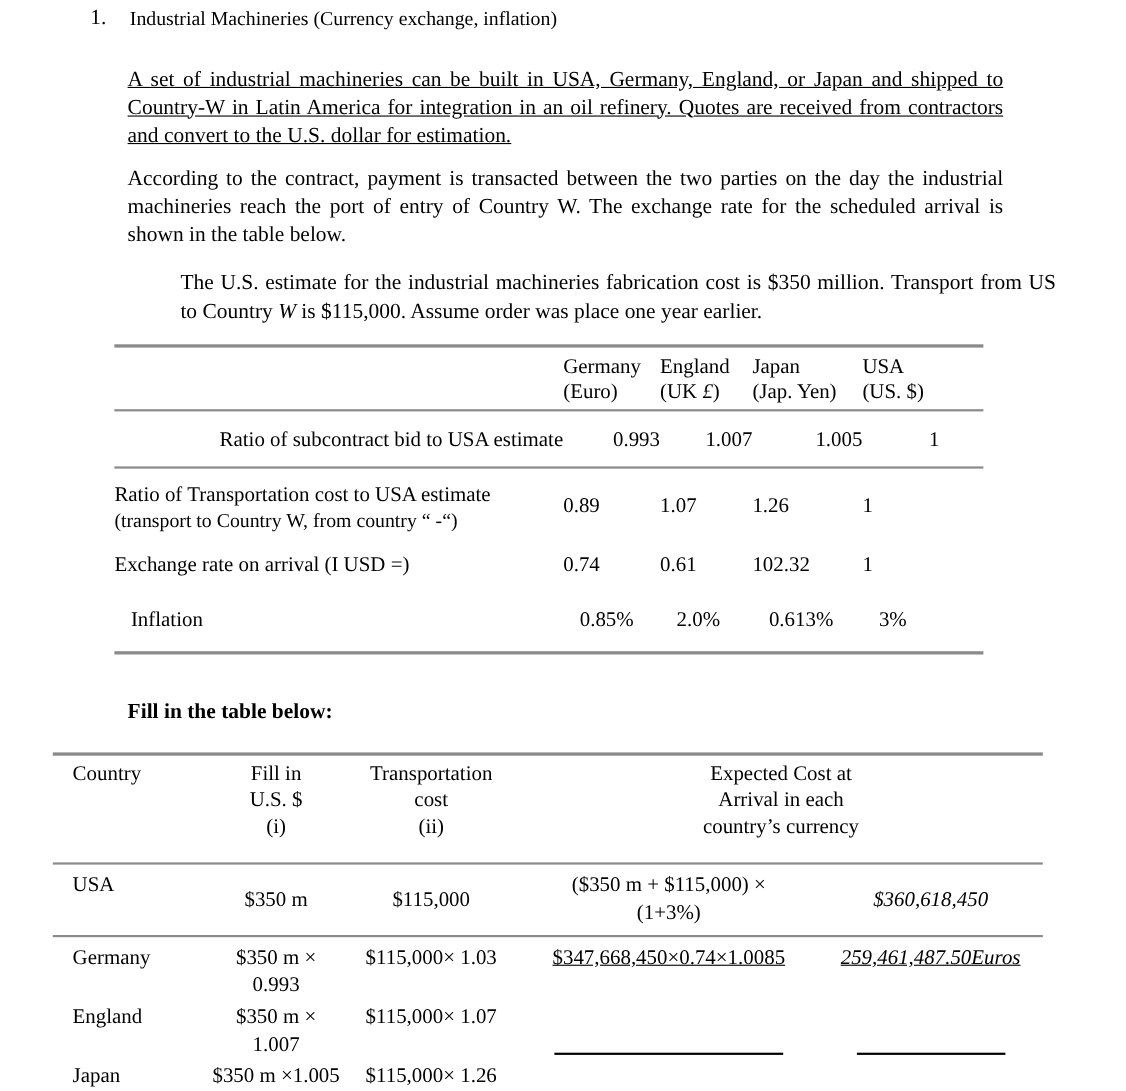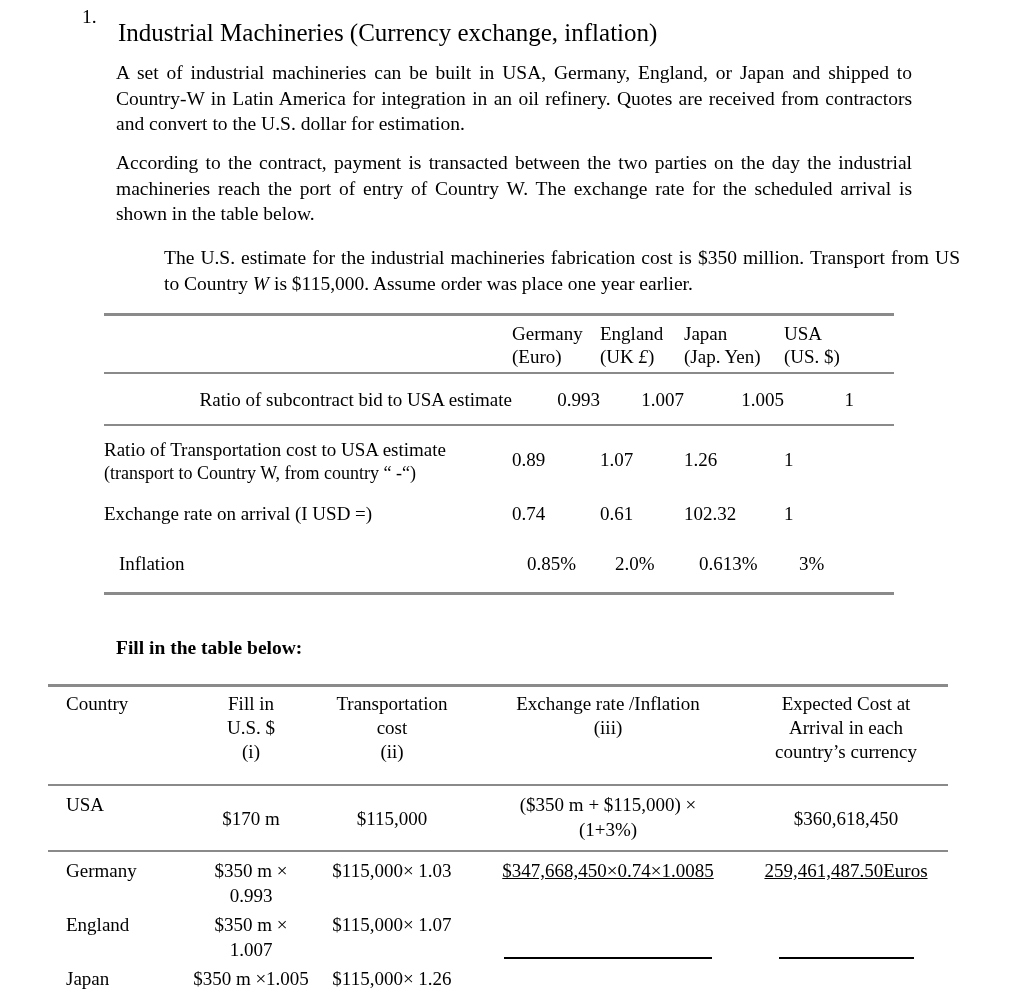--- a/index.html
+++ b/index.html
@@ -25,35 +25,34 @@
     display: flex;
     align-items: flex-start;
   }
   .item-num {
     width: 36px;
     font-size: 19.5px;
     line-height: 26px;
     flex: 0 0 36px;
   }
   .item-title {
-    font-size: 25px;
+    font-size: 18px;
     line-height: 26px;
-    margin-top: 16px;
   }
 
   
   .para {
     position: absolute;
     left: 116px;
     width: 796px;
     font-size: 19.5px;
     line-height: 25.5px;
     text-align: justify;
   }
-  .para.p1 { top: 60px; }
+  .para.p1 { top: 60px; text-decoration: underline; }
   .para.p2 { top: 150px; }
   .para.p3 { top: 245px; margin-left: 48px; }
   .para .ital { font-style: italic; }
 
   
   .tbl1 {
     position: absolute;
     left: 104px;
     top: 313px;
     width: 790px;
@@ -150,21 +149,21 @@
   }
   .t2-c {
     font-size: 19px;
     line-height: 25px;
     text-align: center;
   }
   .t2-c.h1 { flex: 0 0 124px; text-align: left; padding-left: 18px; }
   .t2-c.h2 { flex: 0 0 122px; }
   .t2-c.h3 { flex: 0 0 160px; }
   .t2-c.h4 { flex: 0 0 272px; }
-  .t2-c.h5 { flex: 1 1 auto; }
+  .t2-c.h5 { flex: 1 1 auto; font-style: italic; }
   .t2-c span.l2 { display: block; }
 
   .row-usa { padding: 6px 0 8px 0; }
   .row-ger { padding: 6px 0 0 0; }
   .row-eng { padding: 4px 0 0 0; }
   .row-jap { padding: 4px 0 14px 0; }
 
   .usa-c1, .usa-c2, .usa-c3, .usa-c5 { padding-top: 14px; }
 
   .u-line { text-decoration: underline; }
@@ -275,36 +274,32 @@
     <div class="t2-hc h2">
       <span>Fill in</span>
       <span>U.S. $</span>
       <span>(i)</span>
     </div>
     <div class="t2-hc h3">
       <span>Transportation</span>
       <span>cost</span>
       <span>(ii)</span>
     </div>
-    <div class="t2-hc h4">
-      <span>Exchange rate /Inflation</span>
-      <span>(iii)</span>
-    </div>
     <div class="t2-hc h5">
       <span>Expected Cost at</span>
       <span>Arrival in each</span>
       <span>country’s currency</span>
     </div>
   </div>
 
   <div class="rule-thin"></div>
 
   <div class="t2-row row-usa">
     <div class="t2-c h1">USA</div>
-    <div class="t2-c h2 usa-c1">$170 m</div>
+    <div class="t2-c h2 usa-c1">$350 m</div>
     <div class="t2-c h3 usa-c2">$115,000</div>
     <div class="t2-c h4">
       <span>($350 m + $115,000) ×</span>
       <span class="l2">(1+3%)</span>
     </div>
     <div class="t2-c h5 usa-c5">$360,618,450</div>
   </div>
 
   <div class="rule-thin"></div>
 

